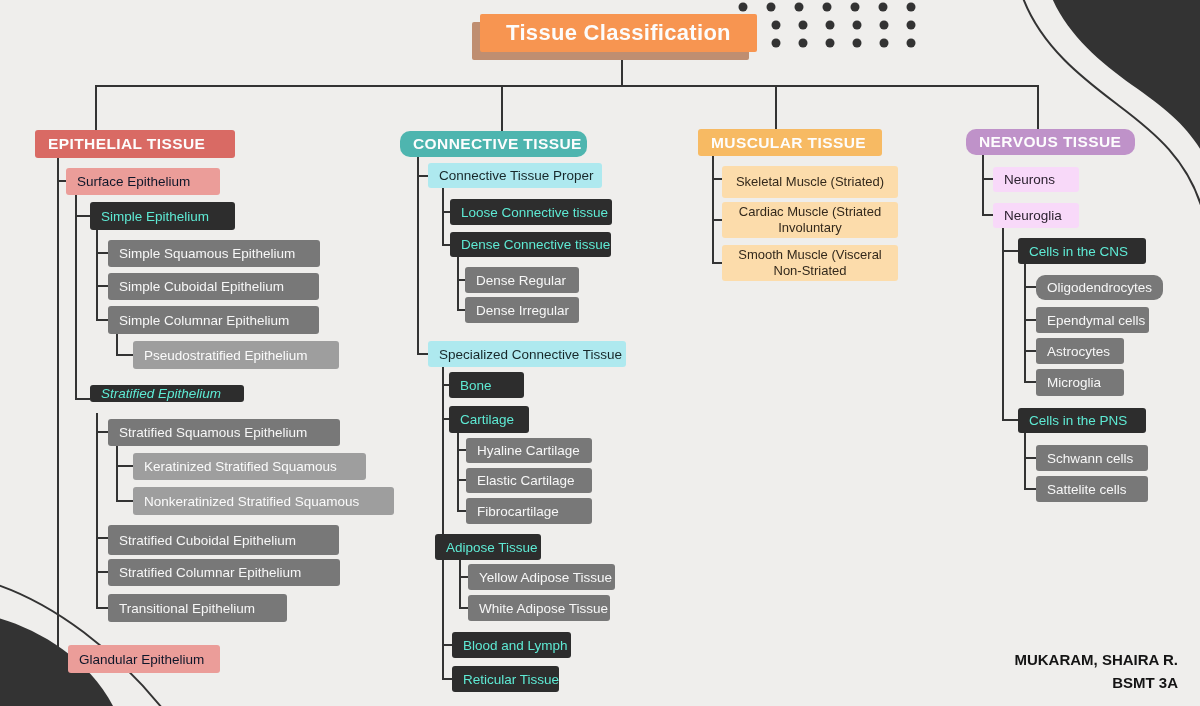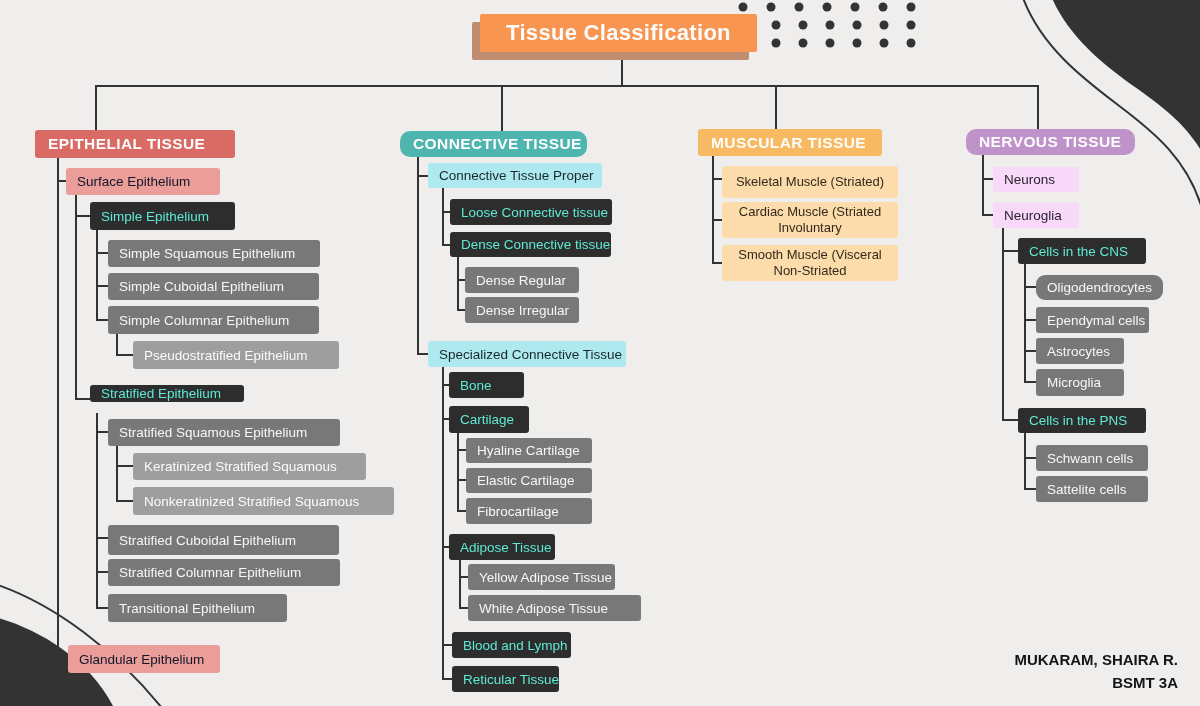--- a/index.html
+++ b/index.html
@@ -120,43 +120,43 @@
   </svg>
 
   <div id="nodes">
       <div class="node v-header-red" style="left: 35px; top: 130px; width: 200px; height: 28px;">EPITHELIAL TISSUE</div>
       <div class="node v-light-red" style="left: 66px; top: 168px; width: 154px; height: 27px;">Surface Epithelium</div>
       <div class="node v-dark" style="left: 90px; top: 202px; width: 145px; height: 28px;">Simple Epithelium</div>
       <div class="node v-gray" style="left: 108px; top: 240px; width: 212px; height: 27px;">Simple Squamous Epithelium</div>
       <div class="node v-gray" style="left: 108px; top: 273px; width: 211px; height: 27px;">Simple Cuboidal Epithelium</div>
       <div class="node v-gray" style="left: 108px; top: 306px; width: 211px; height: 28px;">Simple Columnar Epithelium</div>
       <div class="node v-lightgray" style="left: 133px; top: 341px; width: 206px; height: 28px;">Pseudostratified Epithelium</div>
-      <div class="node v-dark" style="left: 90px; top: 385px; width: 154px; height: 17px;">Stratified Epithelium</div>
+      <div class="node v-dark" style="left: 90px; top: 385px; width: 154px; height: 17px; font-style: italic;">Stratified Epithelium</div>
       <div class="node v-gray" style="left: 108px; top: 419px; width: 232px; height: 27px;">Stratified Squamous Epithelium</div>
       <div class="node v-lightgray" style="left: 133px; top: 453px; width: 233px; height: 27px;">Keratinized Stratified Squamous</div>
       <div class="node v-lightgray" style="left: 133px; top: 487px; width: 261px; height: 28px;">Nonkeratinized Stratified Squamous</div>
       <div class="node v-gray" style="left: 108px; top: 525px; width: 231px; height: 30px;">Stratified Cuboidal Epithelium</div>
       <div class="node v-gray" style="left: 108px; top: 559px; width: 232px; height: 27px;">Stratified Columnar Epithelium</div>
       <div class="node v-gray" style="left: 108px; top: 594px; width: 179px; height: 28px;">Transitional Epithelium</div>
       <div class="node v-light-red" style="left: 68px; top: 645px; width: 152px; height: 28px;">Glandular Epithelium</div>
       <div class="node v-header-teal" style="left: 400px; top: 131px; width: 187px; height: 26px;">CONNECTIVE TISSUE</div>
       <div class="node v-light-cyan" style="left: 428px; top: 163px; width: 174px; height: 25px;">Connective Tissue Proper</div>
       <div class="node v-dark" style="left: 450px; top: 199px; width: 162px; height: 26px;">Loose Connective tissue</div>
       <div class="node v-dark" style="left: 450px; top: 232px; width: 161px; height: 25px;">Dense Connective tissue</div>
       <div class="node v-gray" style="left: 465px; top: 267px; width: 114px; height: 26px;">Dense Regular</div>
       <div class="node v-gray" style="left: 465px; top: 297px; width: 114px; height: 26px;">Dense Irregular</div>
       <div class="node v-light-cyan" style="left: 428px; top: 341px; width: 198px; height: 26px;">Specialized Connective Tissue</div>
       <div class="node v-dark" style="left: 449px; top: 372px; width: 75px; height: 26px;">Bone</div>
       <div class="node v-dark" style="left: 449px; top: 406px; width: 80px; height: 27px;">Cartilage</div>
       <div class="node v-gray" style="left: 466px; top: 438px; width: 126px; height: 25px;">Hyaline Cartilage</div>
       <div class="node v-gray" style="left: 466px; top: 468px; width: 126px; height: 25px;">Elastic Cartilage</div>
       <div class="node v-gray" style="left: 466px; top: 498px; width: 126px; height: 26px;">Fibrocartilage</div>
-      <div class="node v-dark" style="left: 449px; top: 534px; width: 106px; height: 26px;">Adipose Tissue</div>
+      <div class="node v-dark" style="left: 435px; top: 534px; width: 106px; height: 26px;">Adipose Tissue</div>
       <div class="node v-gray" style="left: 468px; top: 564px; width: 147px; height: 26px;">Yellow Adipose Tissue</div>
-      <div class="node v-gray" style="left: 468px; top: 595px; width: 173px; height: 26px;">White Adipose Tissue</div>
+      <div class="node v-gray" style="left: 468px; top: 595px; width: 142px; height: 26px;">White Adipose Tissue</div>
       <div class="node v-dark" style="left: 452px; top: 632px; width: 119px; height: 26px;">Blood and Lymph</div>
       <div class="node v-dark" style="left: 452px; top: 666px; width: 107px; height: 26px;">Reticular Tissue</div>
       <div class="node v-header-orange" style="left: 698px; top: 129px; width: 184px; height: 27px;">MUSCULAR TISSUE</div>
       <div class="node v-light-orange centered" style="left: 722px; top: 166px; width: 176px; height: 26px;">Skeletal Muscle (Striated)</div>
       <div class="node v-light-orange centered" style="left: 722px; top: 202px; width: 176px; height: 36px;">Cardiac Muscle (Striated
 Involuntary</div>
       <div class="node v-light-orange centered" style="left: 722px; top: 245px; width: 176px; height: 36px;">Smooth Muscle (Visceral
 Non-Striated</div>
       <div class="node v-header-purple" style="left: 966px; top: 129px; width: 169px; height: 26px;">NERVOUS TISSUE</div>
       <div class="node v-light-pink" style="left: 993px; top: 167px; width: 86px; height: 25px;">Neurons</div>

